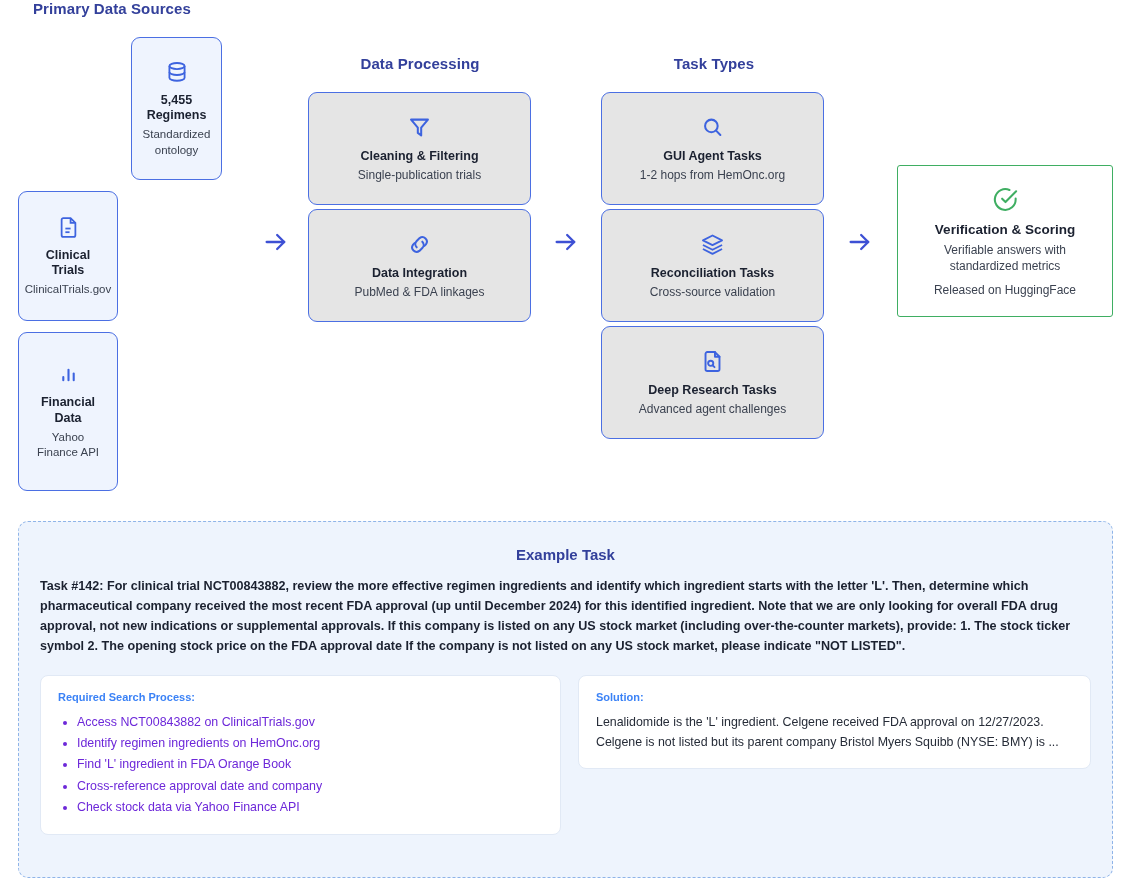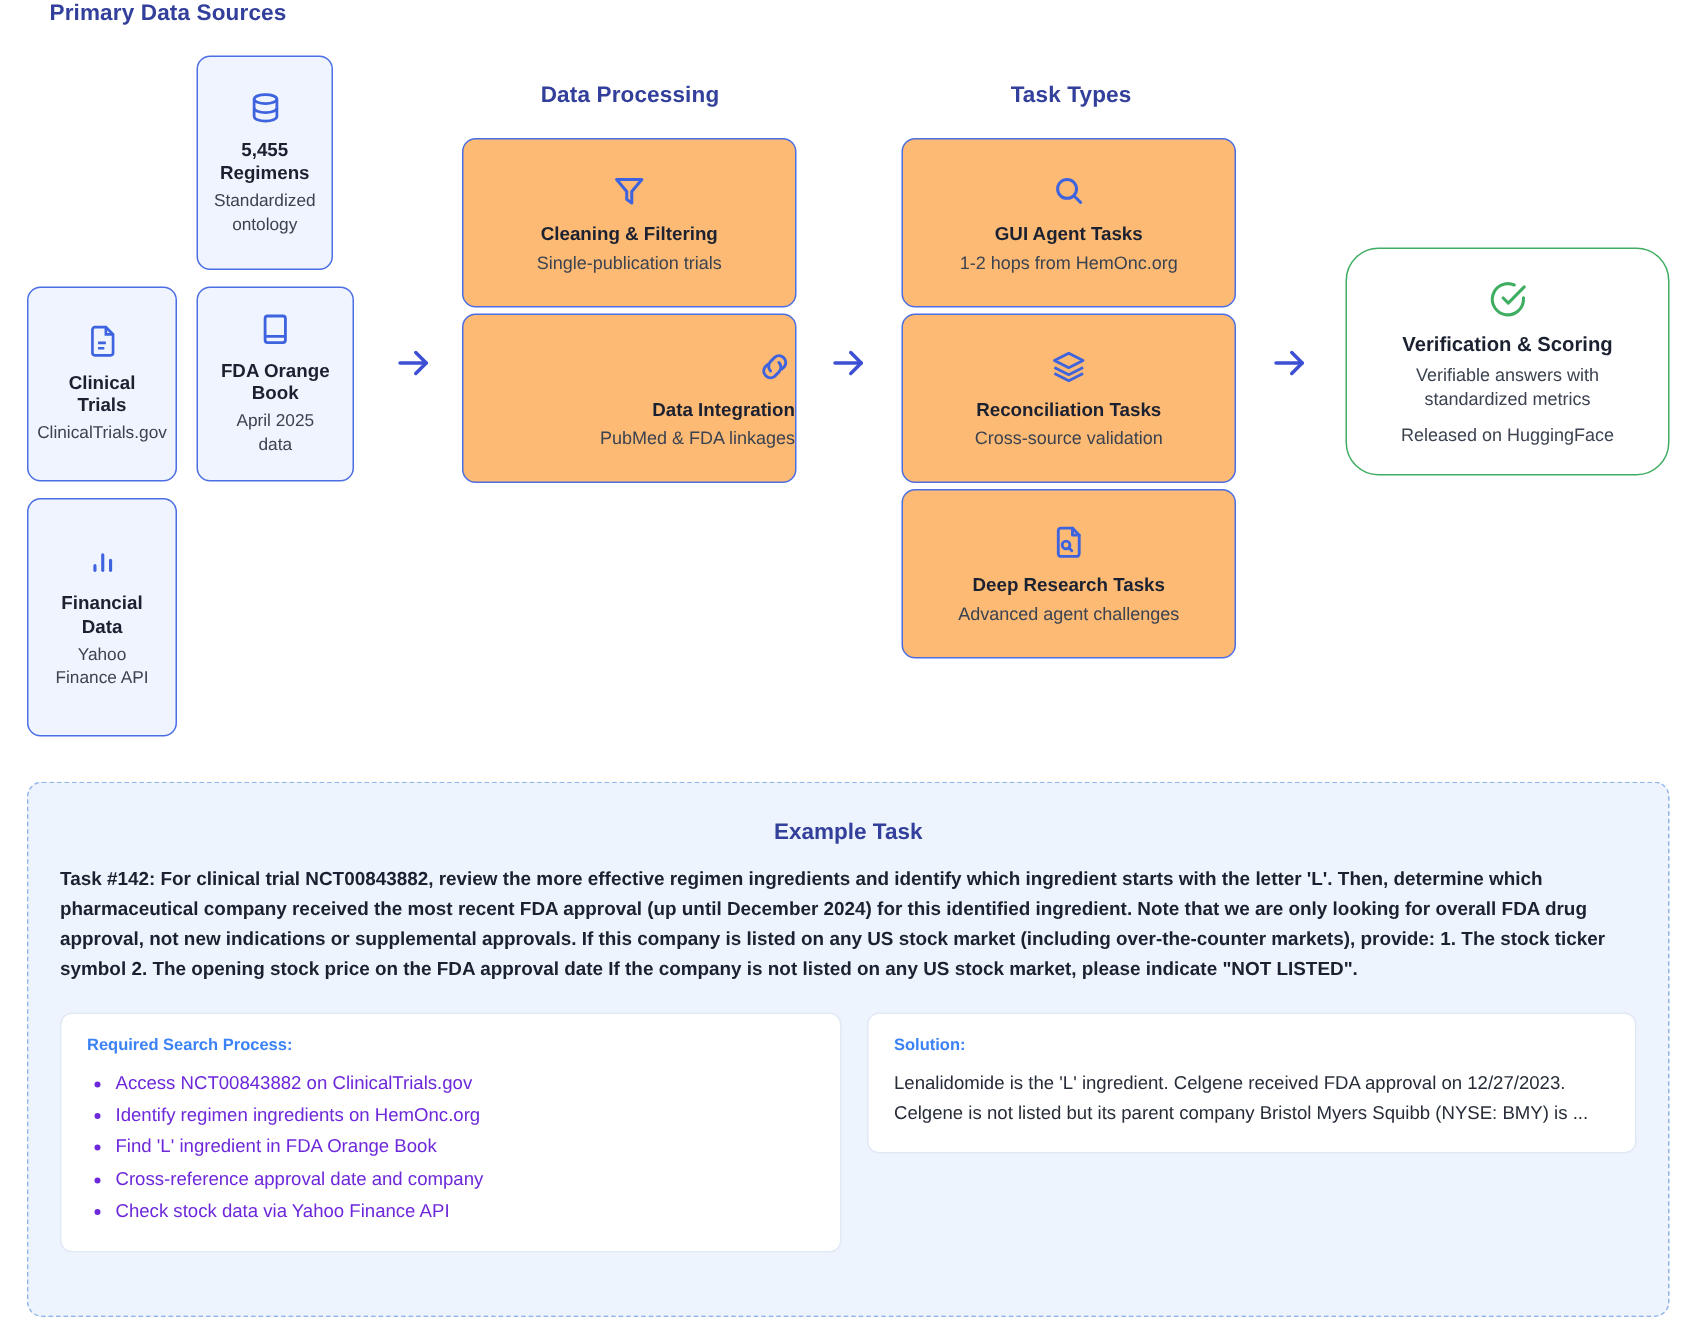--- a/index.html
+++ b/index.html
@@ -38,27 +38,27 @@
   .card .icon{display:block;line-height:0;margin-bottom:8px;}
   .card .t{font-size:12.5px;font-weight:bold;color:#1b2130;line-height:1.25;}
   .card .s{font-size:12px;color:#3b4250;line-height:1.35;margin-top:3px;}
 
   
   .src{background:#eff4fe;}
   .src .t{font-size:12.5px;}
   .src .s{font-size:11.5px;}
 
   
-  .proc{background:#fdba74;}
+  .proc{background:#e5e5e5;}
   .proc .t{font-size:12.5px;}
   .proc .s{font-size:12px;}
 
   
   #card-verification{
-    border:1.8px solid #3fae62;background:#ffffff;border-radius:22px;
+    border:1.8px solid #3fae62;background:#ffffff;border-radius:3px;
   }
   #card-verification .t{font-size:13.5px;}
   #card-verification .s{font-size:12px;}
   #card-verification .s2{font-size:12px;color:#3b4250;margin-top:9px;}
 
   
   .arrow{position:absolute;line-height:0;}
 
   
   .example{
@@ -124,32 +124,20 @@
         <path d="M14 3v4.6h4.6"></path>
           <line x1="9" y1="13" x2="14" y2="13"></line>
           <line x1="9" y1="16.5" x2="13" y2="16.5"></line>
       </svg>
     </span>
     <div class="t">Clinical</div>
     <div class="t">Trials</div>
     <div class="s">ClinicalTrials.gov</div>
   </div>
 
-  <div class="card src" id="card-orangebook" style="left:131px;top:191px;width:105px;height:130px;">
-    <span class="icon">
-      <svg width="25" height="25" viewBox="0 0 24 24" fill="none" stroke="#3d63df" stroke-width="1.8">
-        <rect x="5.5" y="3.5" width="13" height="17" rx="1.6"></rect>
-        <line x1="5.5" y1="16.5" x2="18.5" y2="16.5"></line>
-      </svg>
-    </span>
-    <div class="t">FDA Orange</div>
-    <div class="t">Book</div>
-    <div class="s">April 2025</div>
-    <div class="s" style="margin-top:0">data</div>
-  </div>
 
   <div class="card src" id="card-financial" style="left:18px;top:332px;width:100px;height:159px;">
     <span class="icon">
       <svg width="25" height="25" viewBox="0 0 24 24" fill="none" stroke="#3d63df" stroke-width="2" stroke-linecap="round">
         <line x1="7" y1="14.5" x2="7" y2="17.5"></line>
         <line x1="12" y1="7.5" x2="12" y2="17.5"></line>
         <line x1="17" y1="11" x2="17" y2="17.5"></line>
       </svg>
     </span>
     <div class="t">Financial</div>
@@ -168,21 +156,21 @@
   <div class="card proc" id="card-cleaning" style="left:308px;top:92px;width:223px;height:113px;">
     <span class="icon">
       <svg width="27" height="27" viewBox="0 0 24 24" fill="none" stroke="#3d63df" stroke-width="1.8" stroke-linejoin="round">
         <path d="M4.5 5h15l-6 7.2V19l-3-2.2v-4.6z"></path>
       </svg>
     </span>
     <div class="t">Cleaning &amp; Filtering</div>
     <div class="s">Single-publication trials</div>
   </div>
 
-  <div class="card proc" id="card-integration" style="left:308px;top:209px;width:223px;height:113px;align-items:flex-end;">
+  <div class="card proc" id="card-integration" style="left:308px;top:209px;width:223px;height:113px;">
     <span class="icon">
       <svg width="27" height="27" viewBox="0 0 24 24" fill="none" stroke="#3d63df" stroke-width="1.8" stroke-linecap="round">
         <path d="M9.5 14.5a4 4 0 0 1 0-5.6l2.6-2.6a4 4 0 0 1 5.6 5.6l-1.3 1.3"></path>
         <path d="M14.5 9.5a4 4 0 0 1 0 5.6l-2.6 2.6a4 4 0 0 1-5.6-5.6l1.3-1.3"></path>
       </svg>
     </span>
     <div class="t">Data Integration</div>
     <div class="s">PubMed &amp; FDA linkages</div>
   </div>
 

